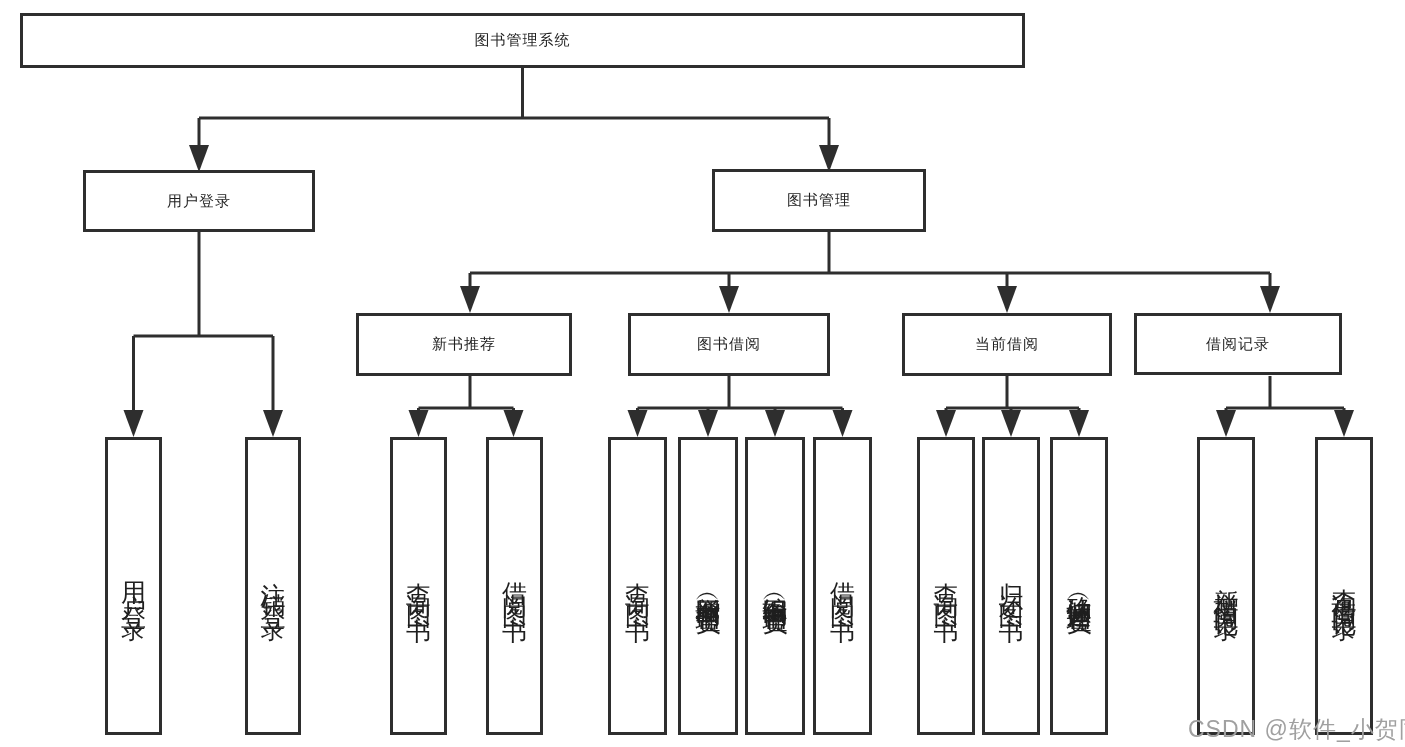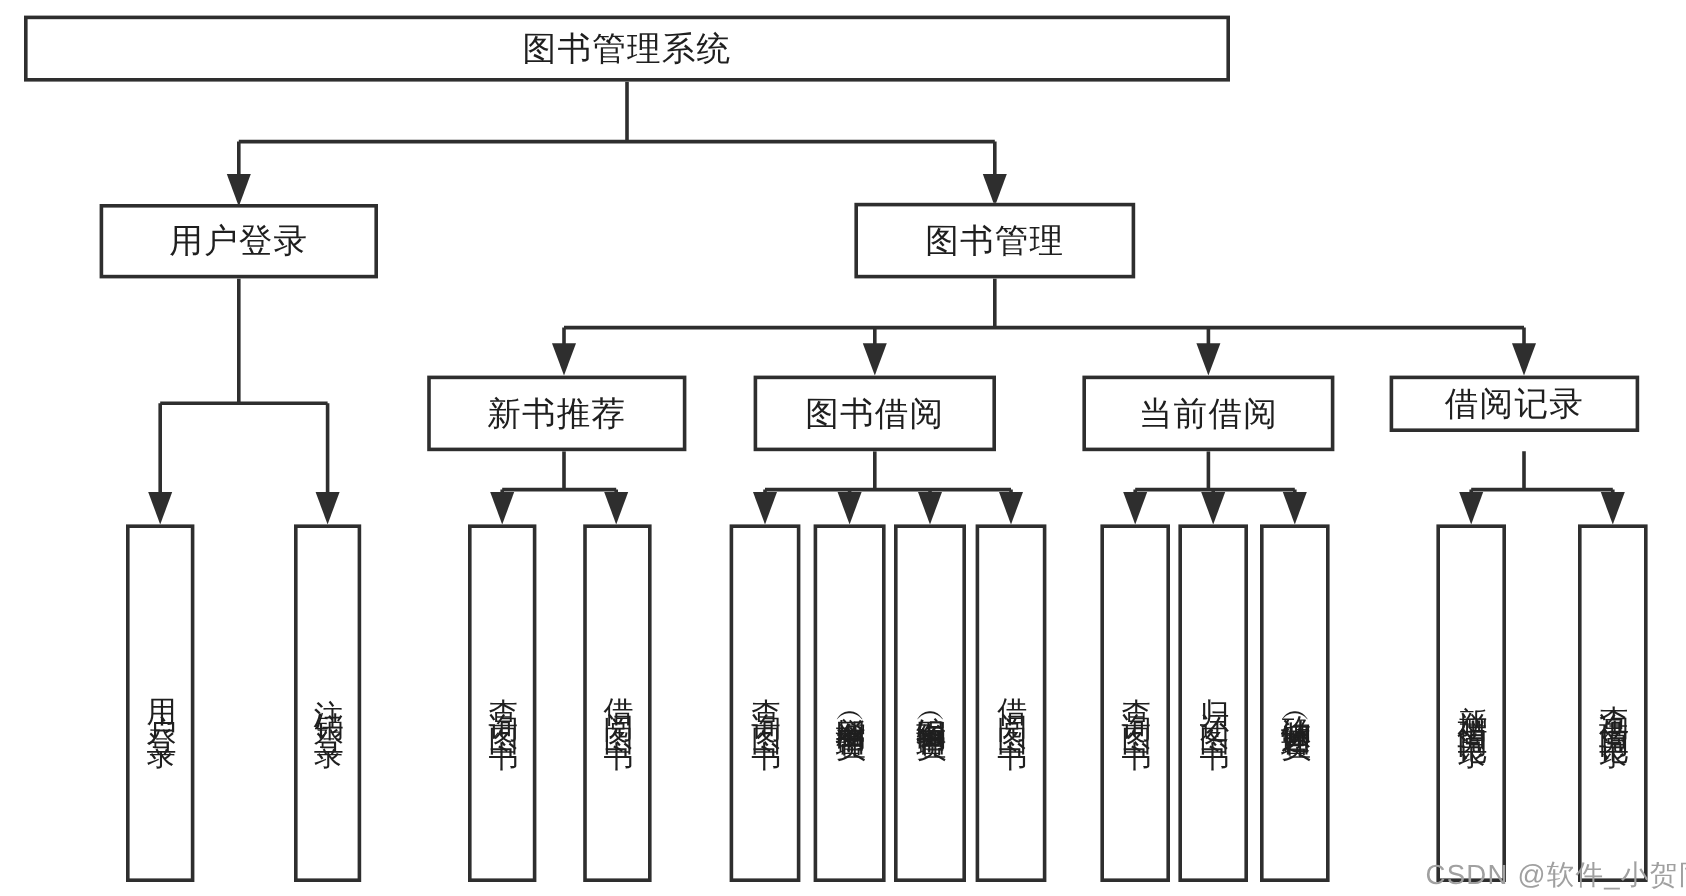--- a/index.html
+++ b/index.html
@@ -17,21 +17,21 @@
     position:absolute;
     box-sizing:border-box;
     background:#ffffff;
     border:3px solid #2e2e2e;
     display:flex;
     align-items:center;
     justify-content:center;
     color:#1f1f1f;
     z-index:1;
   }
-  .hnode{font-size:28px;letter-spacing:1px;}
+  .hnode{font-size:15px;letter-spacing:1px;}
   .vnode{top:437px;height:298px;}
   .vtext{
     writing-mode:vertical-rl;
     text-orientation:mixed;
     font-size:25px;
     line-height:1;
     letter-spacing:12px;
     color:#1f1f1f;
   }
   .vtext.mid{letter-spacing:6px;}
@@ -81,34 +81,34 @@
     <polygon class="ar" points="1334,410 1354,410 1344,437"></polygon>
   </svg>
 
   <div class="node hnode" style="left:20px;top:13px;width:1005px;height:55px">
     <span>图书管理系统</span>
   </div>
 
   <div class="node hnode" style="left:83px;top:170px;width:232px;height:62px">
     <span>用户登录</span>
   </div>
-  <div class="node hnode" style="left:712px;top:169px;width:234px;height:63px">
+  <div class="node hnode" style="left:712px;top:169px;width:214px;height:63px">
     <span>图书管理</span>
   </div>
 
   <div class="node hnode" style="left:356px;top:313px;width:216px;height:63px">
     <span>新书推荐</span>
   </div>
   <div class="node hnode" style="left:902px;top:313px;width:210px;height:63px">
     <span>当前借阅</span>
   </div>
   <div class="node hnode" style="left:628px;top:313px;width:202px;height:63px">
     <span>图书借阅</span>
   </div>
-  <div class="node hnode" style="left:1158px;top:313px;width:208px;height:47px">
+  <div class="node hnode" style="left:1134px;top:313px;width:208px;height:62px">
     <span>借阅记录</span>
   </div>
 
   <div class="node vnode" style="left:105px;width:57px">
     <span class="vtext">用户登录</span>
   </div>
   <div class="node vnode" style="left:245px;width:56px">
     <span class="vtext">注销登录</span>
   </div>
 

